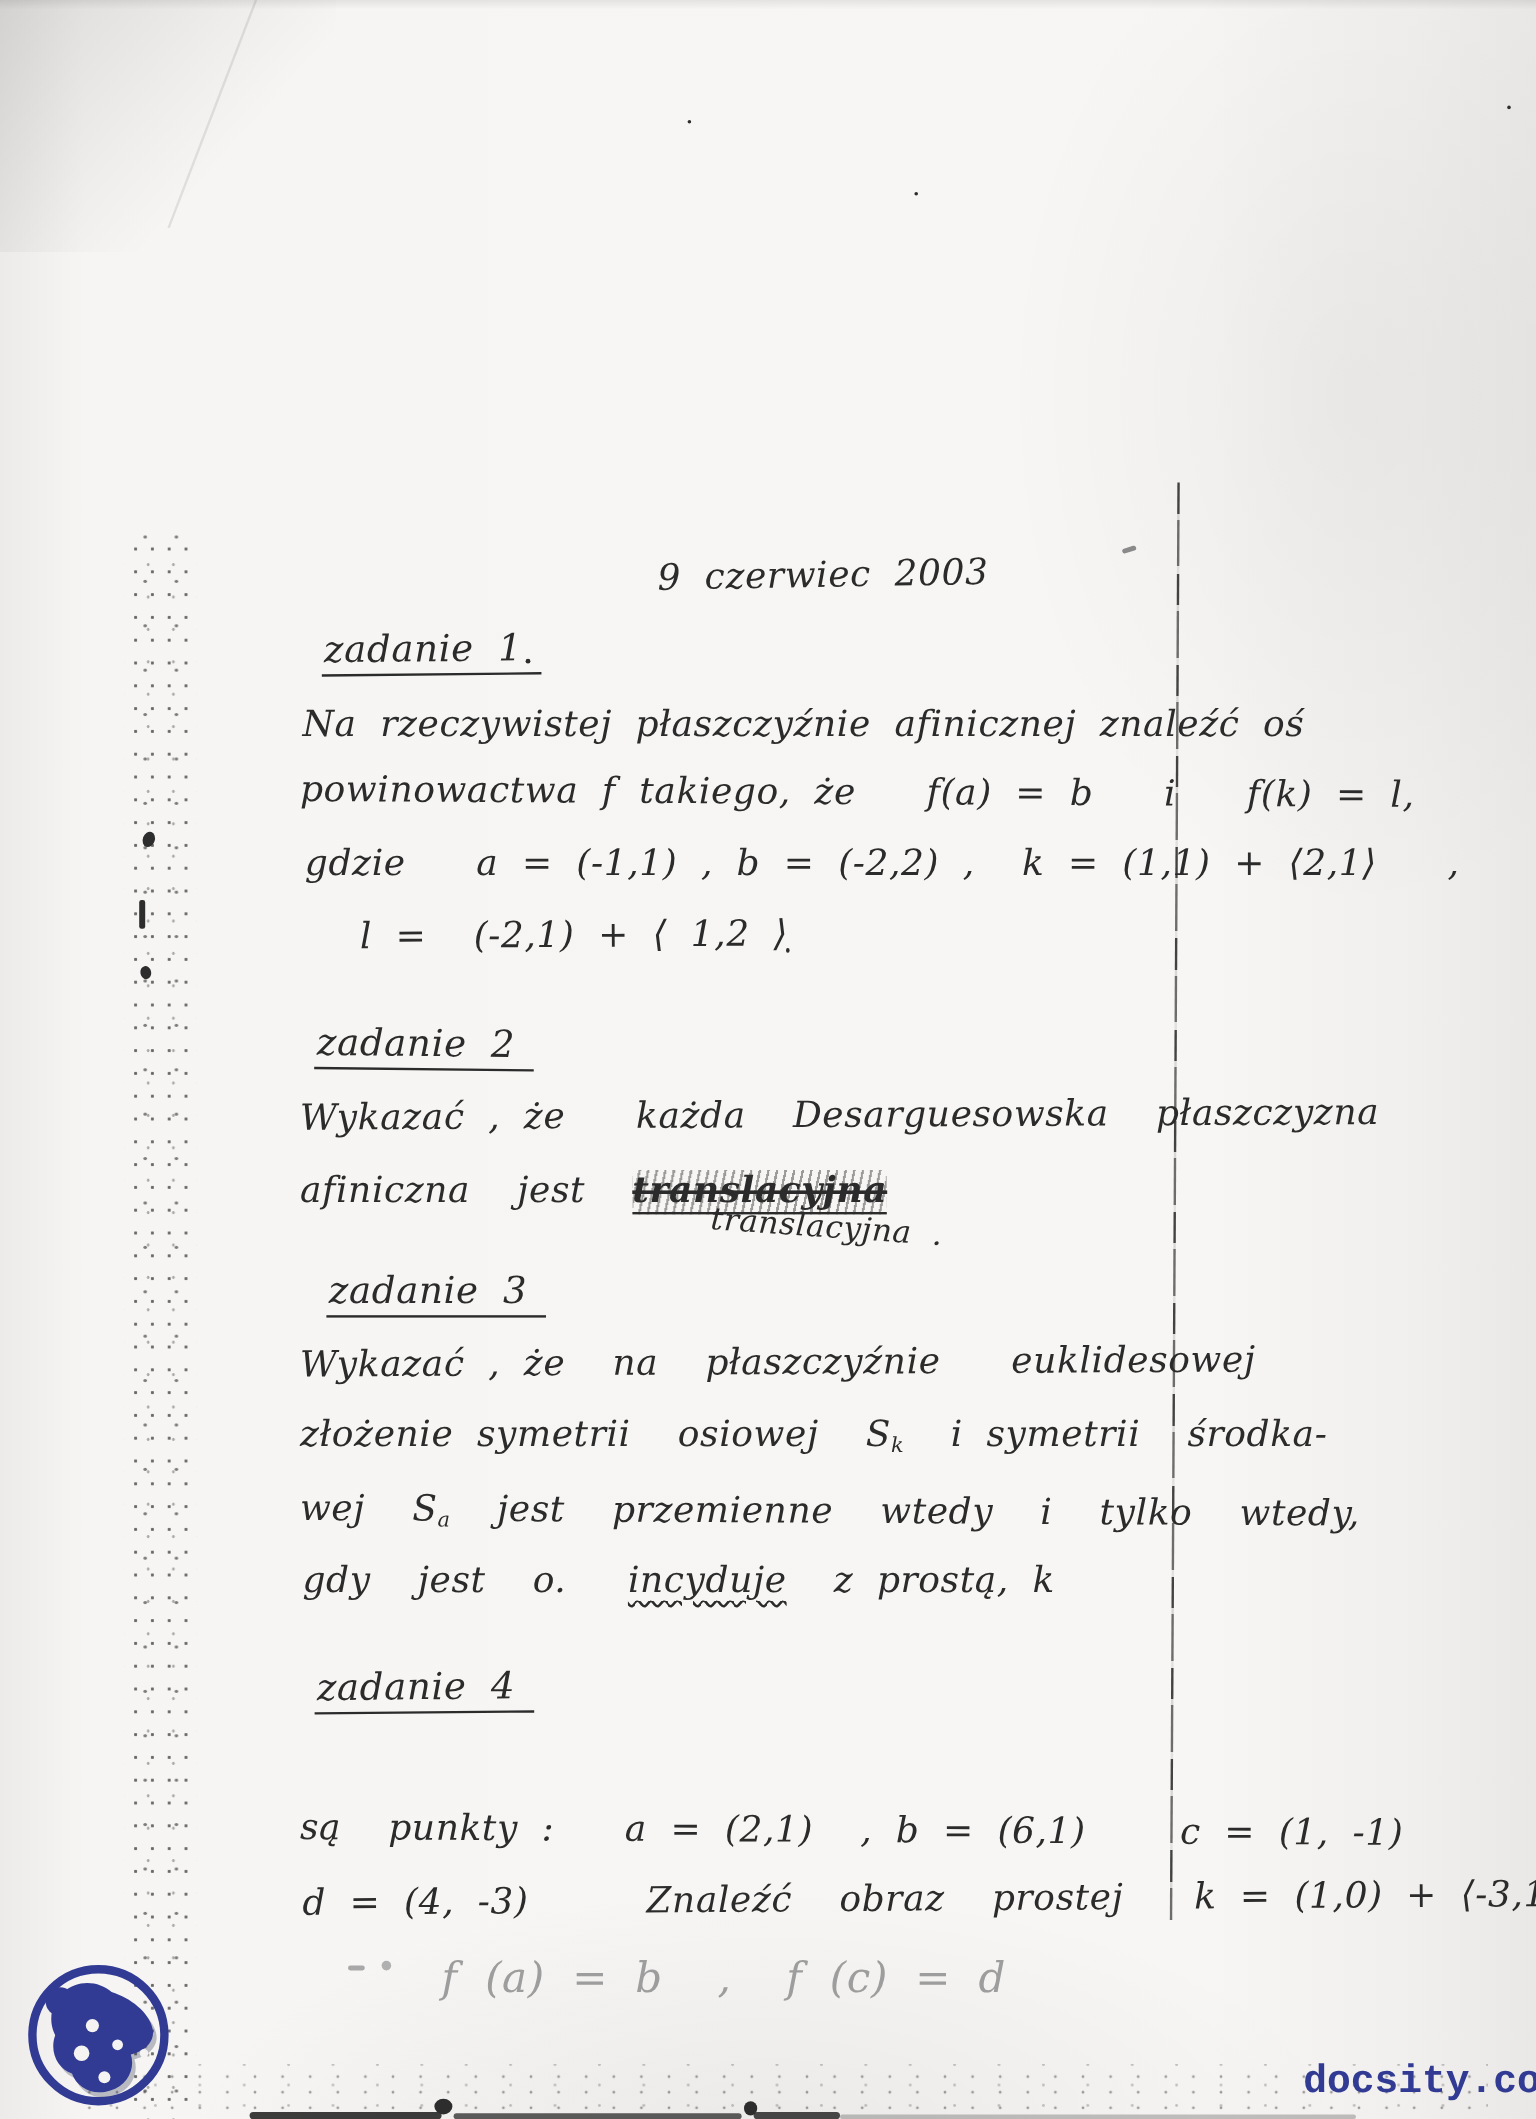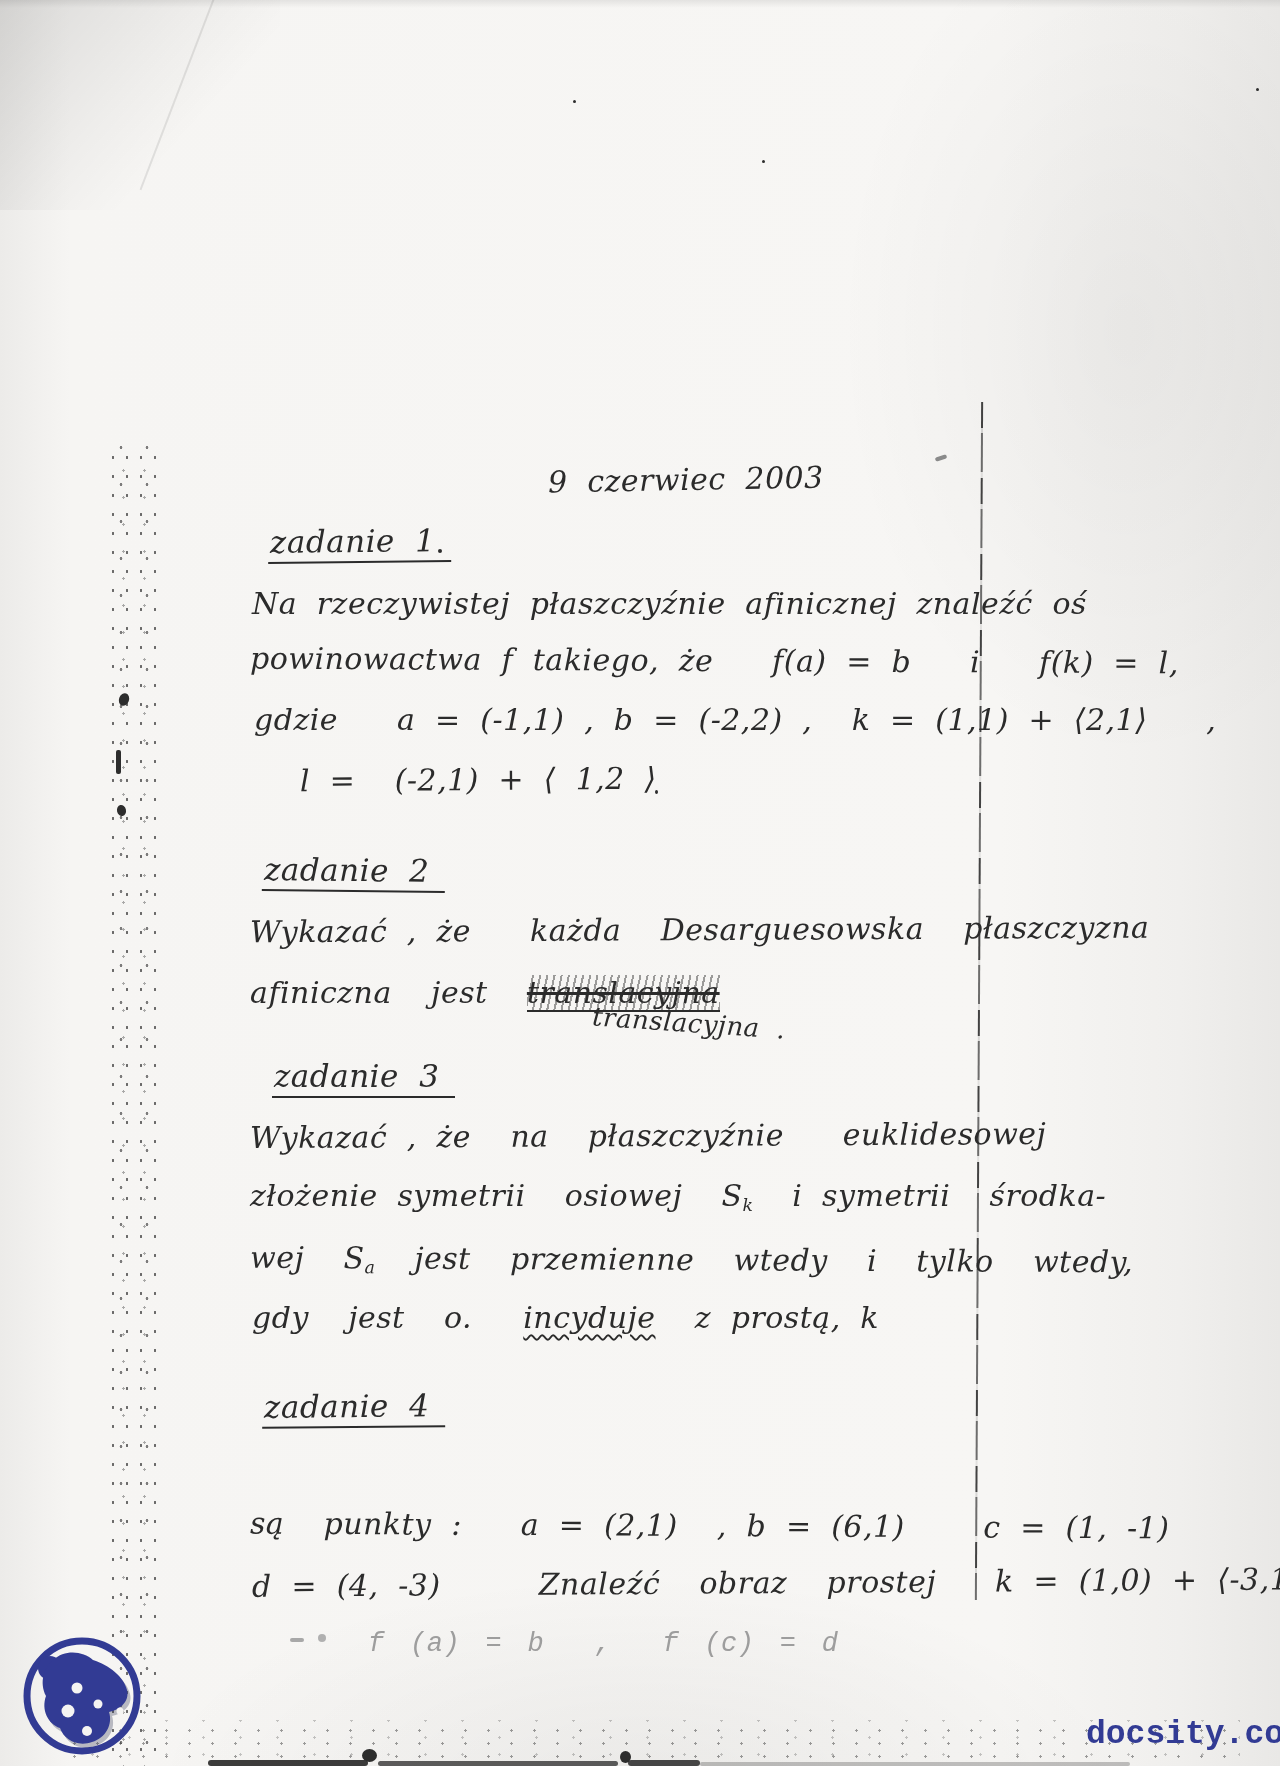--- a/index.html
+++ b/index.html
@@ -20,20 +20,21 @@
     background:linear-gradient(180deg, rgba(0,0,0,0.08), transparent); }
 
   .hw { position:absolute; font-style:italic; color:#2b2b2b; white-space:pre;
         letter-spacing:0.5px; word-spacing:0.32em; font-size:30px; line-height:1.2; }
   .heading { font-size:31px; border-bottom:2.5px solid #2b2b2b; padding:0 16px 1px 2px; }
   .sub { font-size:0.58em; vertical-align:-0.28em; letter-spacing:0; }
   .struck {
     position:relative; text-decoration:line-through; text-decoration-thickness:3px;
     border-bottom:2px solid #2b2b2b;
     background:repeating-linear-gradient(102deg, transparent 0 5px, rgba(43,43,43,0.45) 5px 7px);
+    font-weight:bold;
   }
   .wavy { text-decoration:underline; text-decoration-style:wavy; text-decoration-thickness:1.5px; text-underline-offset:6px;margin-left:12px; }
   .faded { color:#9d9d9d; filter:blur(0.4px); }
 
   .fold-line { position:absolute; left:978px; top:402px; width:2px; height:1198px;
     transform:rotate(0.3deg);
     background:repeating-linear-gradient(180deg,
       rgba(35,35,35,0.85) 0 26px, rgba(35,35,35,0.15) 26px 31px,
       rgba(35,35,35,0.65) 31px 70px, rgba(35,35,35,0.1) 70px 76px); }
 
@@ -104,21 +105,21 @@
 
   <div class="hw heading" style="left:272px; top:1058px;">zadanie 3</div>
   <div class="hw" style="left:250px; top:1118px; transform:rotate(-0.3deg);">Wykazać , że  na  płaszczyźnie   euklidesowej</div>
   <div class="hw" style="left:250px; top:1178px;"><span>złożenie symetrii  osiowej  S</span><span class="sub">k</span><span>  i symetrii  środka-</span></div>
   <div class="hw" style="left:250px; top:1242px; transform:rotate(0.3deg);"><span>wej  S</span><span class="sub">a</span><span>  jest  przemienne  wtedy  i  tylko  wtedy,</span></div>
   <div class="hw" style="left:252px; top:1300px;"><span>gdy  jest  o.  </span><span class="wavy">incyduje</span><span>  z prostą, k</span></div>
 
   <div class="hw heading" style="left:262px; top:1388px; transform:rotate(-0.5deg);">zadanie 4</div>
   <div class="hw" style="left:250px; top:1508px; transform:rotate(0.3deg);">są  punkty :   a = (2,1)  , b = (6,1)    c = (1, -1)</div>
   <div class="hw" style="left:252px; top:1565px; transform:rotate(-0.4deg);">d = (4, -3)     Znaleźć  obraz  prostej   k = (1,0) + ⟨-3,1⟩</div>
-  <div class="hw faded" style="left:368px; top:1628px; font-size:27px;font-family:Liberation Mono, monospace;">f (a) = b  ,  f (c) = d</div>
+  <div class="hw faded" style="left:368px; top:1628px; font-size:35px;">f (a) = b  ,  f (c) = d</div>
   <div class="noise" style="left:290px; top:1638px; width:14px; height:4px; background:#a8a8a8; border-radius:2px;"></div>
   <div class="noise" style="left:318px; top:1634px; width:8px; height:8px; background:#b0b0b0;"></div>
 
   <svg class="logo" width="124" height="134" viewBox="0 0 124 134" aria-hidden="true">
     <circle cx="62" cy="66" r="55" fill="none" stroke="#323b94" stroke-width="7"></circle>
     <g fill="rgba(40,45,80,0.30)" transform="translate(3,4)">
       <path d="M 33 30 C 45 19, 63 21, 73 30 C 89 35, 104 47, 107 60 C 110 72, 99 80, 89 82 C 93 94, 86 108, 72 112 C 58 117, 44 110, 40 98 C 28 94, 21 80, 26 66 C 19 52, 24 38, 33 30 Z"></path>
     </g>
     <g fill="#323b94">
       <circle cx="30" cy="38" r="12"></circle>

